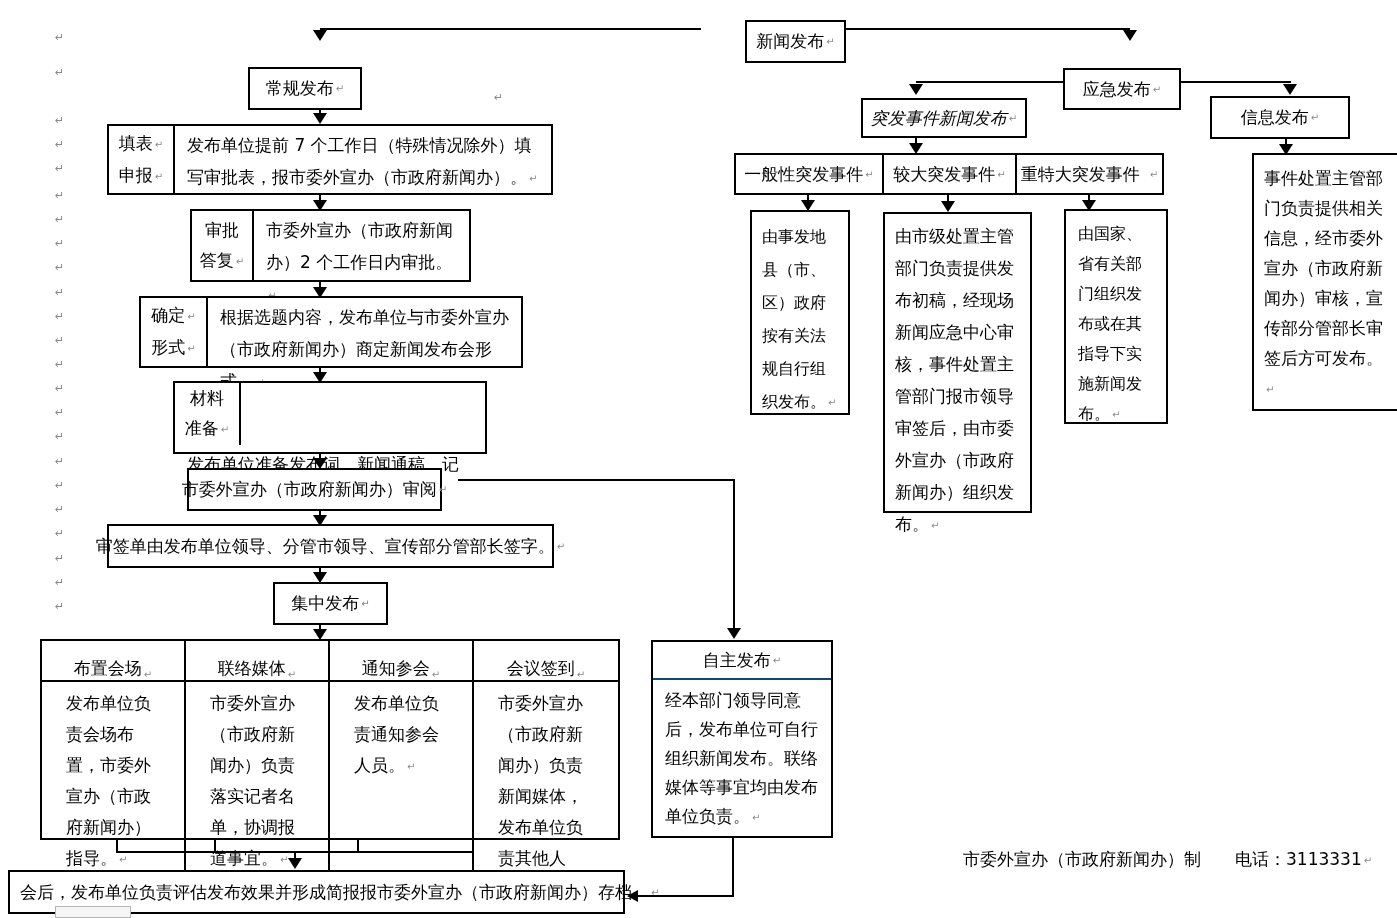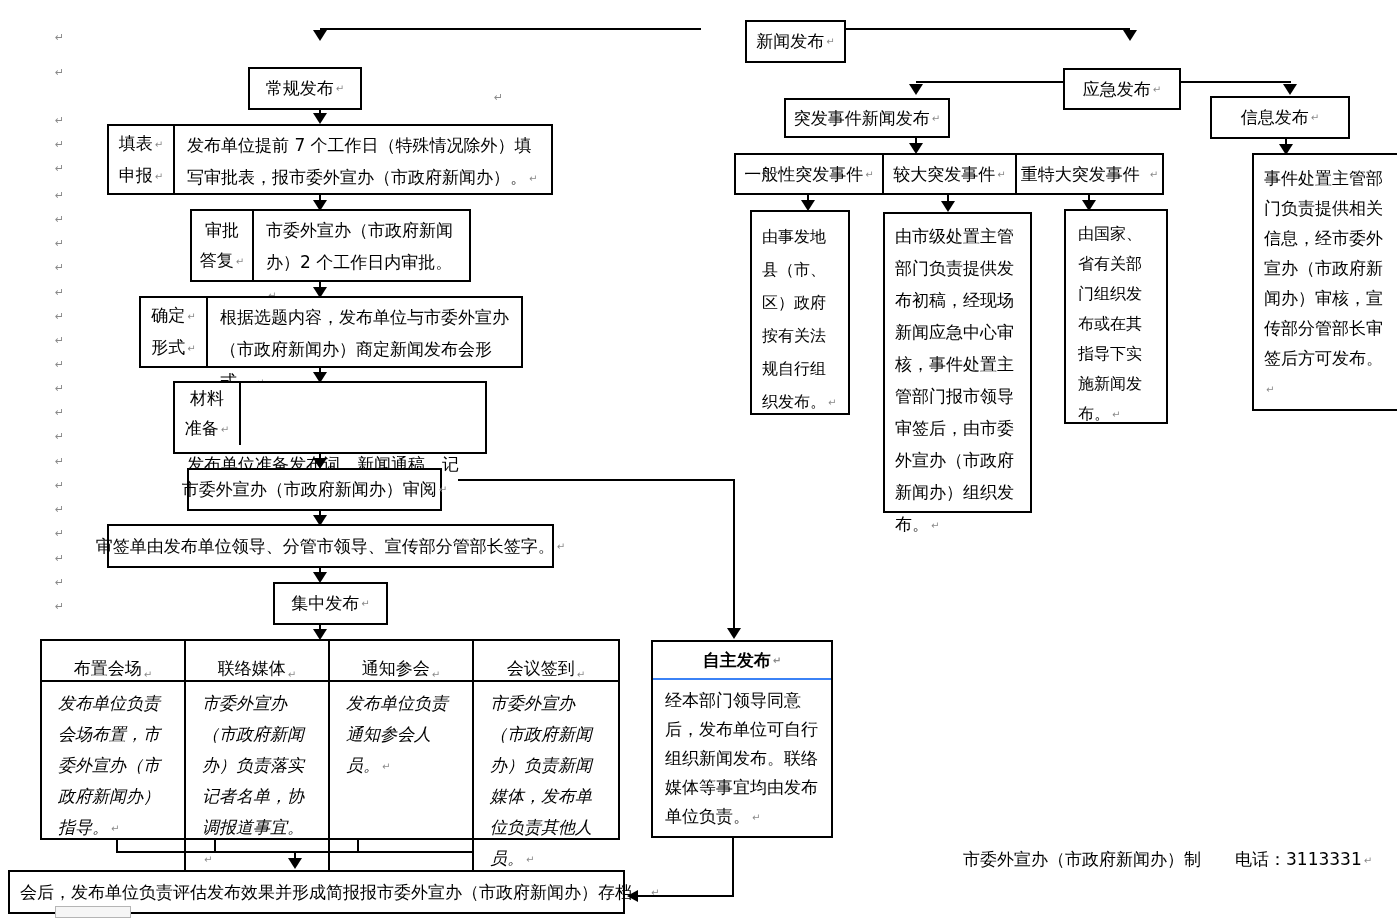--- a/index.html
+++ b/index.html
@@ -17,21 +17,21 @@
   .tri-down{position:absolute;width:0;height:0;border-left:7px solid transparent;
             border-right:7px solid transparent;border-top:11px solid #000;}
   .tri-left{position:absolute;width:0;height:0;border-top:6px solid transparent;
             border-bottom:6px solid transparent;border-right:11px solid #000;}
   .pm{color:#8a8a8a;font-size:10px;margin-left:2px;vertical-align:1px;}
   .mm{position:absolute;color:#8a8a8a;font-size:11px;line-height:11px;}
   .tbl{position:absolute;border:2px solid #000;box-sizing:border-box;display:grid;
        grid-template-columns:repeat(4,1fr);grid-template-rows:41px 1fr;background:#fff;}
   .tc-h{border-right:2px solid #000;border-bottom:2px solid #000;display:flex;align-items:flex-end;
         justify-content:center;font-size:17px;}
-  .tc-b{border-right:2px solid #000;padding:6px 16px;font-size:17px;line-height:31px;box-sizing:border-box;font-style:italic;}
+  .tc-b{border-right:2px solid #000;padding:6px 24px;font-size:17px;line-height:31px;box-sizing:border-box;}
   .tc-last{border-right:none;}
   .lvl-row{display:grid;grid-template-columns:148px 133px 1fr;}
   .lvl-cell{display:flex;align-items:center;justify-content:center;font-size:17px;border-right:2px solid #000;}
   .lvl-last{border-right:none;gap:8px;}
   .body-sm{font-size:16px;}
   .footer-note{position:absolute;font-size:17px;white-space:nowrap;}
   .ghost{position:absolute;border:1px solid #b5b5b5;box-sizing:border-box;background:#f6f6f6;}
 </style>
 </head>
 <body>
@@ -158,21 +158,21 @@
   <div class="hl" style="left:116px;top:851px;width:358px;"></div>
   <div class="vl" style="left:294px;top:853px;height:6px;"></div>
   <div class="tri-down" style="left:288px;top:858px;"></div>
 
   <div class="box center-text" style="left:8px;top:870px;width:617px;height:44px;justify-content:flex-start;padding-left:10px;">
     <span>会后，发布单位负责评估发布效果并形成简报报市委外宣办（市政府新闻办）存档。</span>
       <span class="pm">↵</span>
   </div>
 
   <div class="box" style="left:651px;top:640px;width:182px;height:198px;">
-    <div class="hdr" style="height:36px;border-bottom:2px solid #3b82f6;font-weight:bold;">
+    <div class="hdr" style="height:36px;border-bottom:2px solid #0c4a6e;">
       <span>自主发布</span>
         <span class="pm">↵</span>
     </div>
     <div style="padding:6px 12px 0;font-size:17px;line-height:29px;">
       <span>经本部门领导同意后，发布单位可自行组织新闻发布。联络媒体等事宜均由发布单位负责。</span><span class="pm">↵</span>
     </div>
   </div>
 
   <div class="vl" style="left:732px;top:838px;height:59px;"></div>
   <div class="hl" style="left:637px;top:895px;width:97px;"></div>
@@ -180,21 +180,21 @@
 
   <div class="box hdr" style="left:1063px;top:68px;width:118px;height:42px;">
     <span>应急发布</span>
       <span class="pm">↵</span>
   </div>
   <div class="hl" style="left:916px;top:81px;width:147px;"></div>
   <div class="tri-down" style="left:909px;top:84px;"></div>
   <div class="hl" style="left:1181px;top:81px;width:110px;"></div>
   <div class="tri-down" style="left:1283px;top:84px;"></div>
 
-  <div class="box hdr" style="left:784px;top:98px;width:166px;height:40px;">
+  <div class="box hdr" style="left:861px;top:98px;width:166px;height:40px;font-style:italic;">
     <span>突发事件新闻发布</span>
       <span class="pm">↵</span>
   </div>
   <div class="vl" style="left:915px;top:138px;height:6px;"></div>
   <div class="tri-down" style="left:909px;top:143px;"></div>
 
   <div class="box lvl-row" style="left:734px;top:153px;width:430px;height:42px;">
     <div class="lvl-cell">
         <span>一般性突发事件</span>
         <span class="pm">↵</span>

